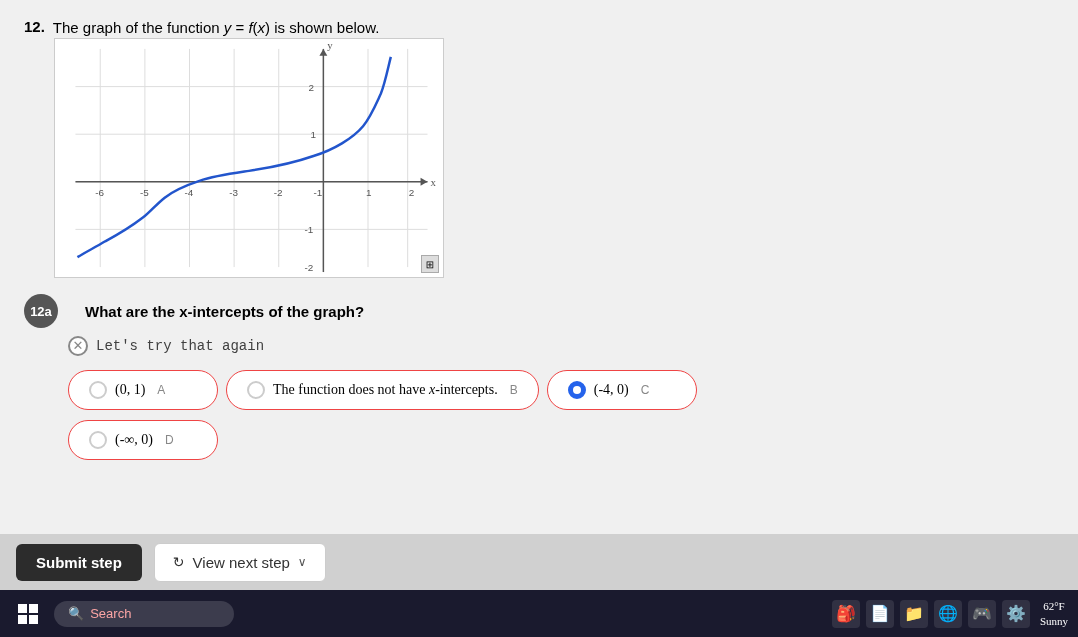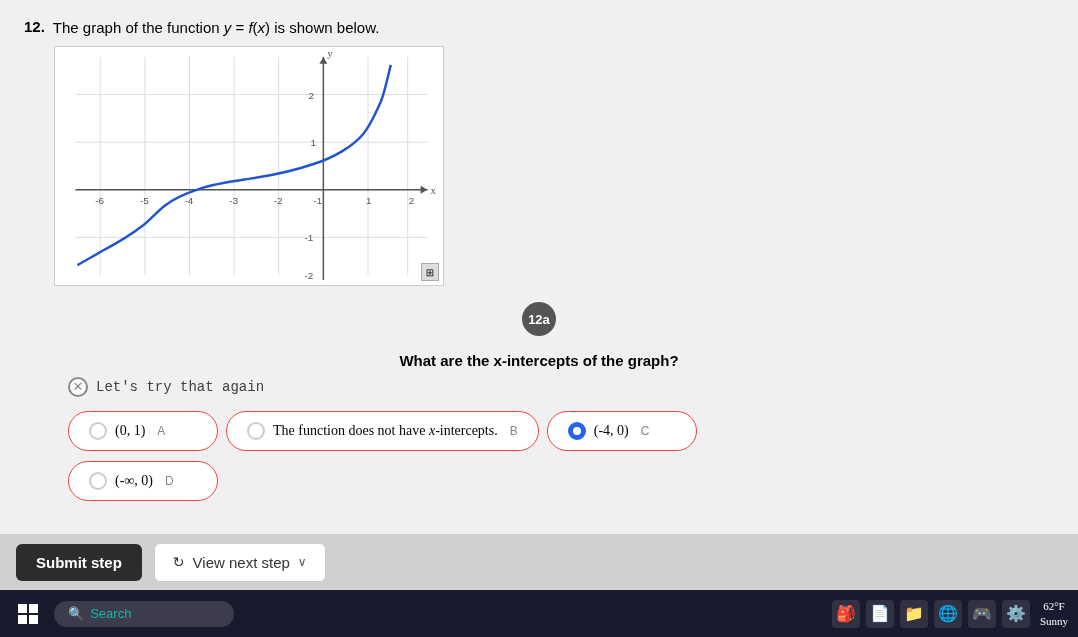--- a/index.html
+++ b/index.html
@@ -16,21 +16,21 @@
       background: #f0f0f0;
       width: 100%;
       height: 590px;
       padding: 18px 24px 10px 24px;
     }
 
     .question-header {
       display: flex;
       align-items: flex-start;
       gap: 8px;
-      margin-bottom: 10px;
+      margin-bottom: 2px;
     }
 
     .question-header .q-num {
       font-size: 15px;
       font-weight: bold;
       font-family: Arial, sans-serif;
     }
 
     .question-header .q-text {
       font-size: 15px;
@@ -60,23 +60,22 @@
       display: flex;
       align-items: center;
       justify-content: center;
       font-size: 10px;
       cursor: pointer;
     }
 
     .question-label-row {
       display: flex;
       align-items: center;
-      gap: 16px;
+      gap: 27px;
       margin-bottom: 8px;
-      flex-direction: column;
     }
 
     .badge-12a {
       background: #555;
       color: white;
       border-radius: 50%;
       width: 34px;
       height: 34px;
       display: flex;
       align-items: center;
@@ -443,21 +442,21 @@
     <div class="windows-icon">
       <span></span>
         <span></span>
         <span></span>
         <span></span>
     </div>
   </div>
 
   <div class="taskbar-search">
     <span style="color:white; font-size:13px;">🔍</span>
-    <span style="color:#14b8a6; font-size:13px; font-family:Arial;">Search</span>
+    <span style="color:#fca5a5; font-size:13px; font-family:Arial;">Search</span>
   </div>
 
   <div class="taskbar-right">
     <div class="taskbar-icon-group">
       <div class="taskbar-icon">🎒</div>
       <div class="taskbar-icon">📄</div>
       <div class="taskbar-icon">📁</div>
       <div class="taskbar-icon">🌐</div>
       <div class="taskbar-icon">🎮</div>
       <div class="taskbar-icon">⚙️</div>

